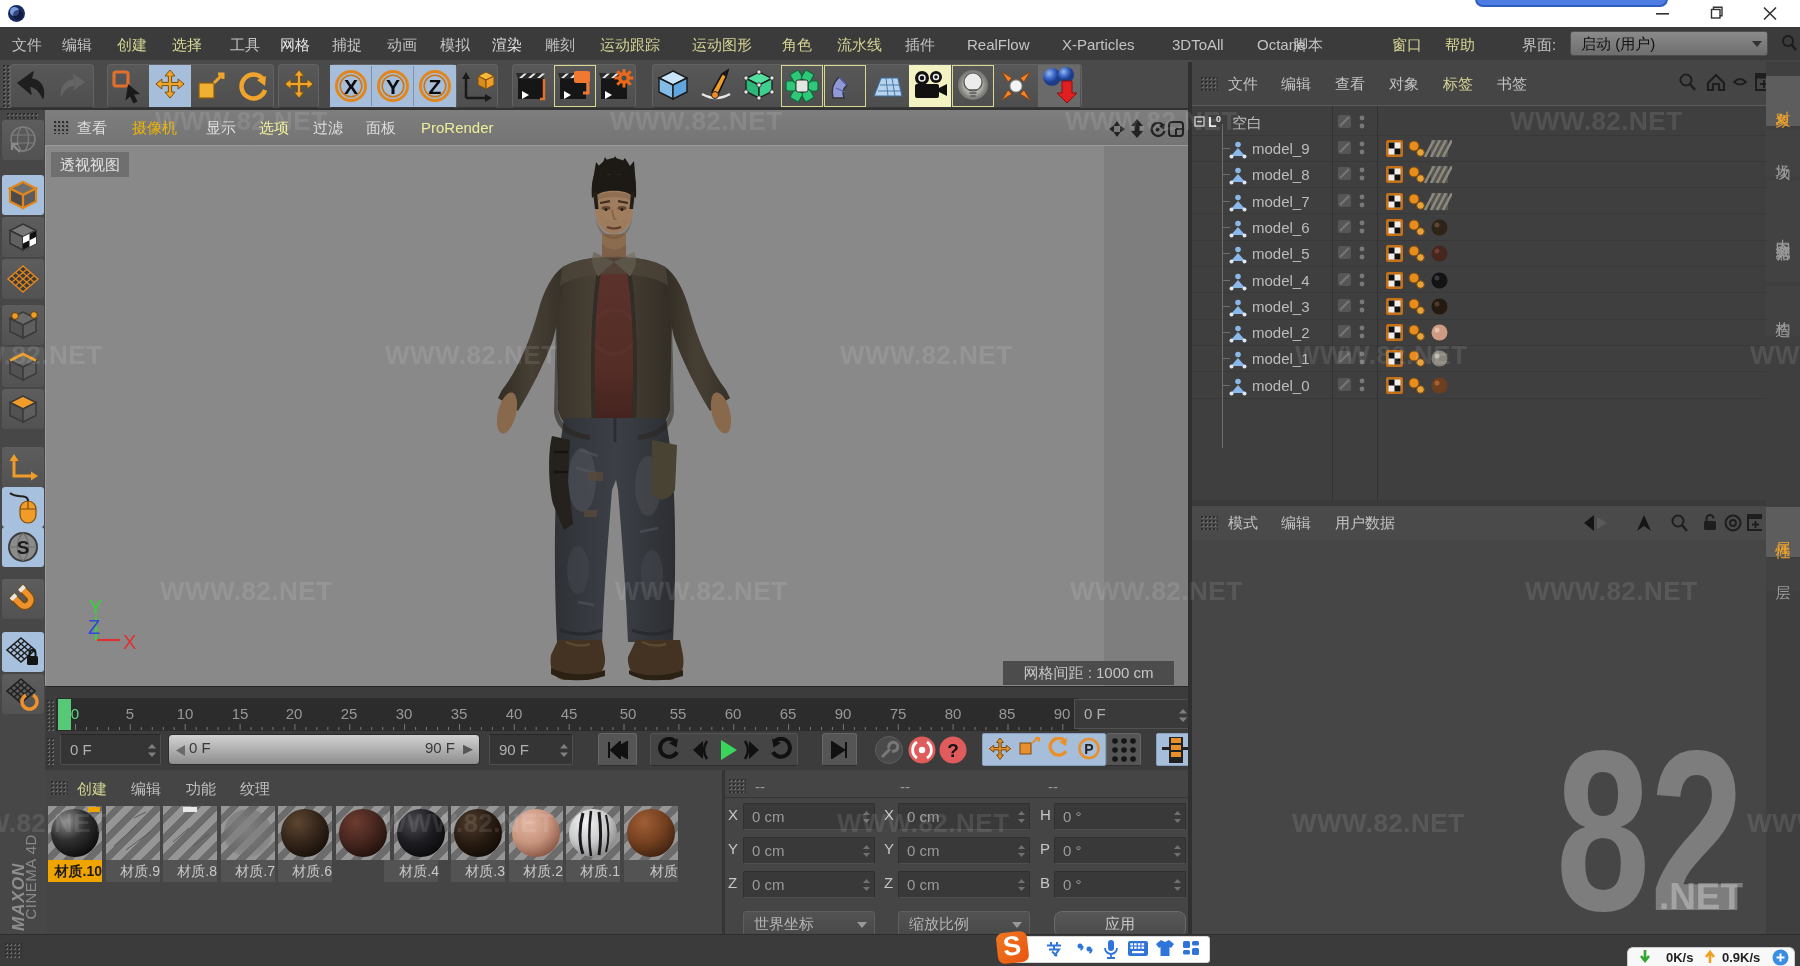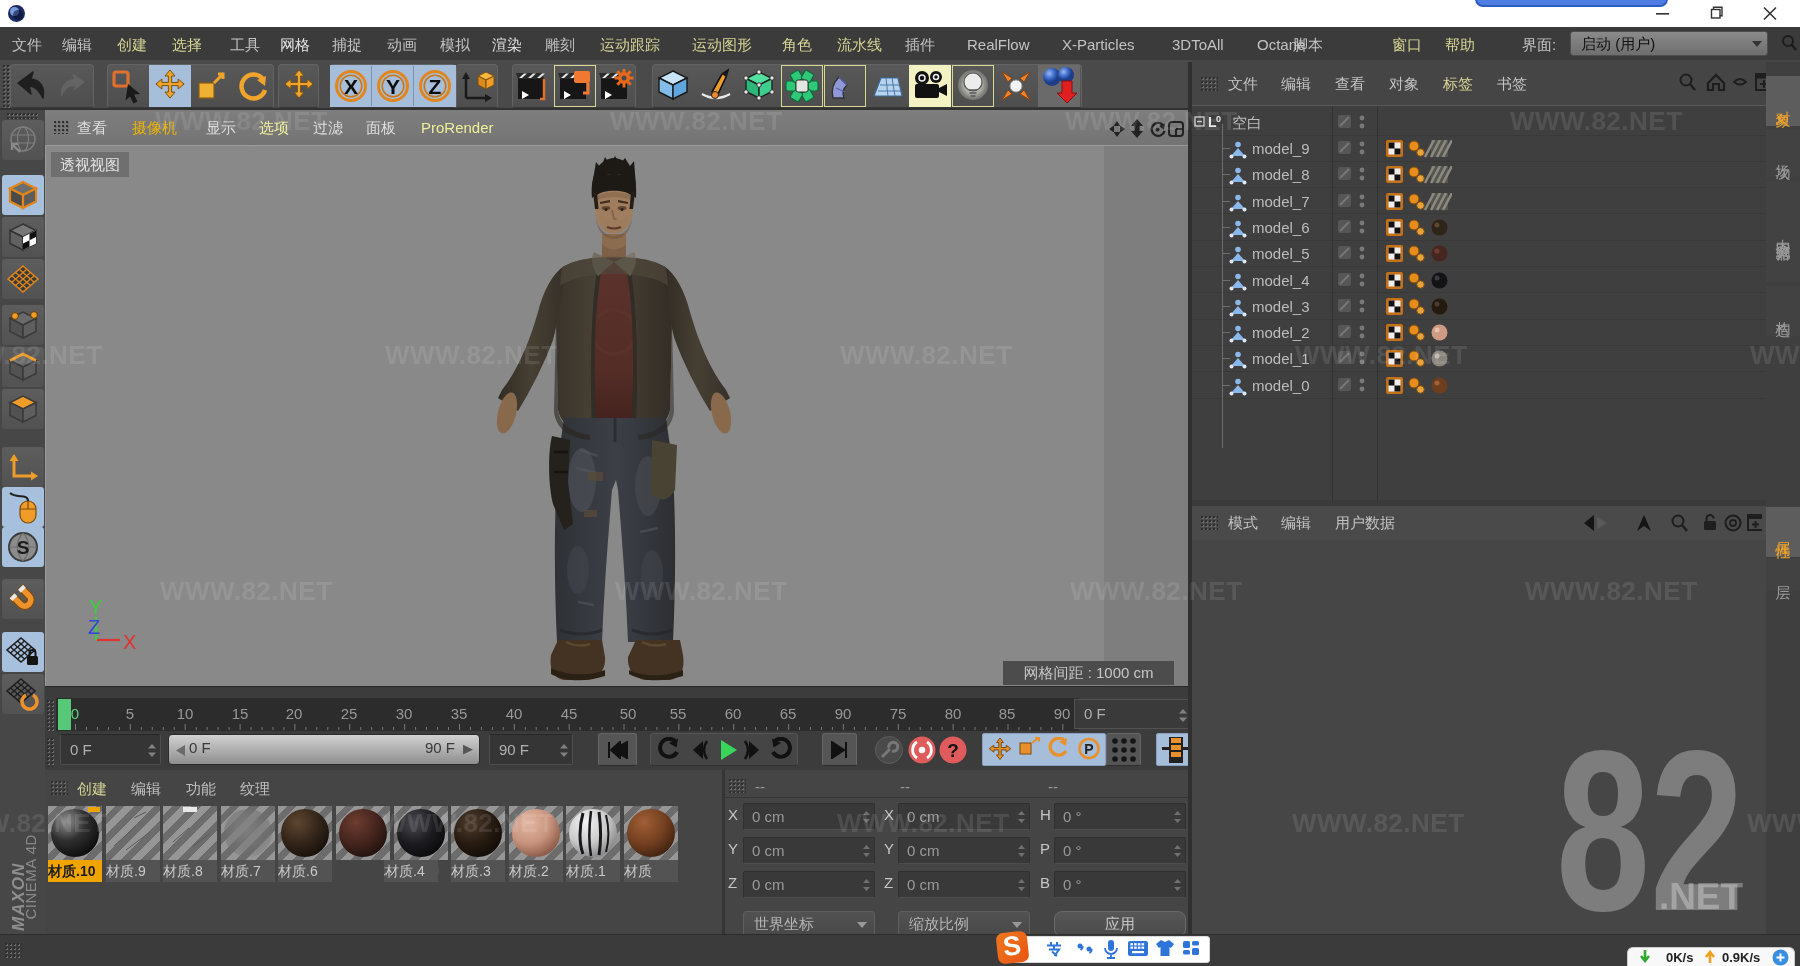--- a/index.html
+++ b/index.html
@@ -27,21 +27,21 @@
 .gridlab{left:1003px;top:661px;width:171px;height:24px;background:#4c4c4c;color:#c6c6c6;font-size:15px;line-height:24px;text-align:center}
 .rulerzone{left:45px;top:686px;width:1143px;height:47px;background:#3c3c3c;border-top:1px solid #282828}
 .ruler{position:absolute;left:11px;top:11px;width:1023px;height:33px;background:#2c2c2c}
 .ruler .num{position:absolute;top:7px;font-size:15px;color:#989898;transform:translateX(-50%)}
 .rfield{position:absolute;left:1029px;top:12px;width:118px;height:30px;background:#3a3a3a;border:1px solid #525252;color:#b0b0b0;font-size:15px;line-height:28px;padding-left:9px}
 .transport{left:45px;top:733px;width:1143px;height:37px;background:#3c3c3c}
 .tfield{position:absolute;top:1px;height:31px;background:#353535;border:1px solid #4e4e4e;border-top-color:#272727;color:#b0b0b0;font-size:15px;line-height:29px;padding-left:9px;border-radius:2px}
 .matpanel{left:45px;top:770px;width:677px;height:164px;background:#454545}
 .matpanel .tx{top:10px;font-size:15px;color:#c0c0c0}
 .mtile{position:absolute;top:36px;width:54px;height:54px;background:repeating-linear-gradient(-45deg,#969696 0 7px,#6c6c6c 7px 14px)}
-.mlab{position:absolute;top:90px;width:54px;height:22px;background:#535353;color:#c9c9c9;font-size:14px;line-height:22px;text-align:left;overflow:hidden}
+.mlab{position:absolute;top:90px;width:54px;height:22px;background:#535353;color:#c9c9c9;font-size:14px;line-height:22px;text-align:right;overflow:hidden}
 .msph{position:absolute;left:3px;top:3px;width:48px;height:48px;border-radius:50%}
 .coordpanel{left:725px;top:770px;width:463px;height:164px;background:#454545}
 .coordpanel .lab{position:absolute;font-size:15px;color:#c6c6c6}
 .cfield{position:absolute;width:132px;height:27px;background:#393939;border:1px solid #303030;border-bottom-color:#4e4e4e;border-radius:2px;color:#9a9a9a;font-size:15px;line-height:25px;padding-left:8px}
 .cdrop{position:absolute;width:132px;height:26px;background:linear-gradient(#525252,#484848);border:1px solid #5e5e5e;border-radius:3px;color:#b5b5b5;font-size:15px;line-height:24px;padding-left:10px}
 .rightpanel{left:1192px;top:62px;width:608px;height:872px;background:#454545}
 .rp-sep{left:1188px;top:62px;width:4px;height:872px;background:#303030}
 .ommenu .tx,.ammenu .tx{font-size:15px;color:#c3c3c3}
 .omtree{position:absolute;left:0;top:43px;width:574px;height:395px;background:#3f3f3f;border-top:1px solid #5a5a5a}
 .orow{position:absolute;left:0;width:574px;height:26px}

